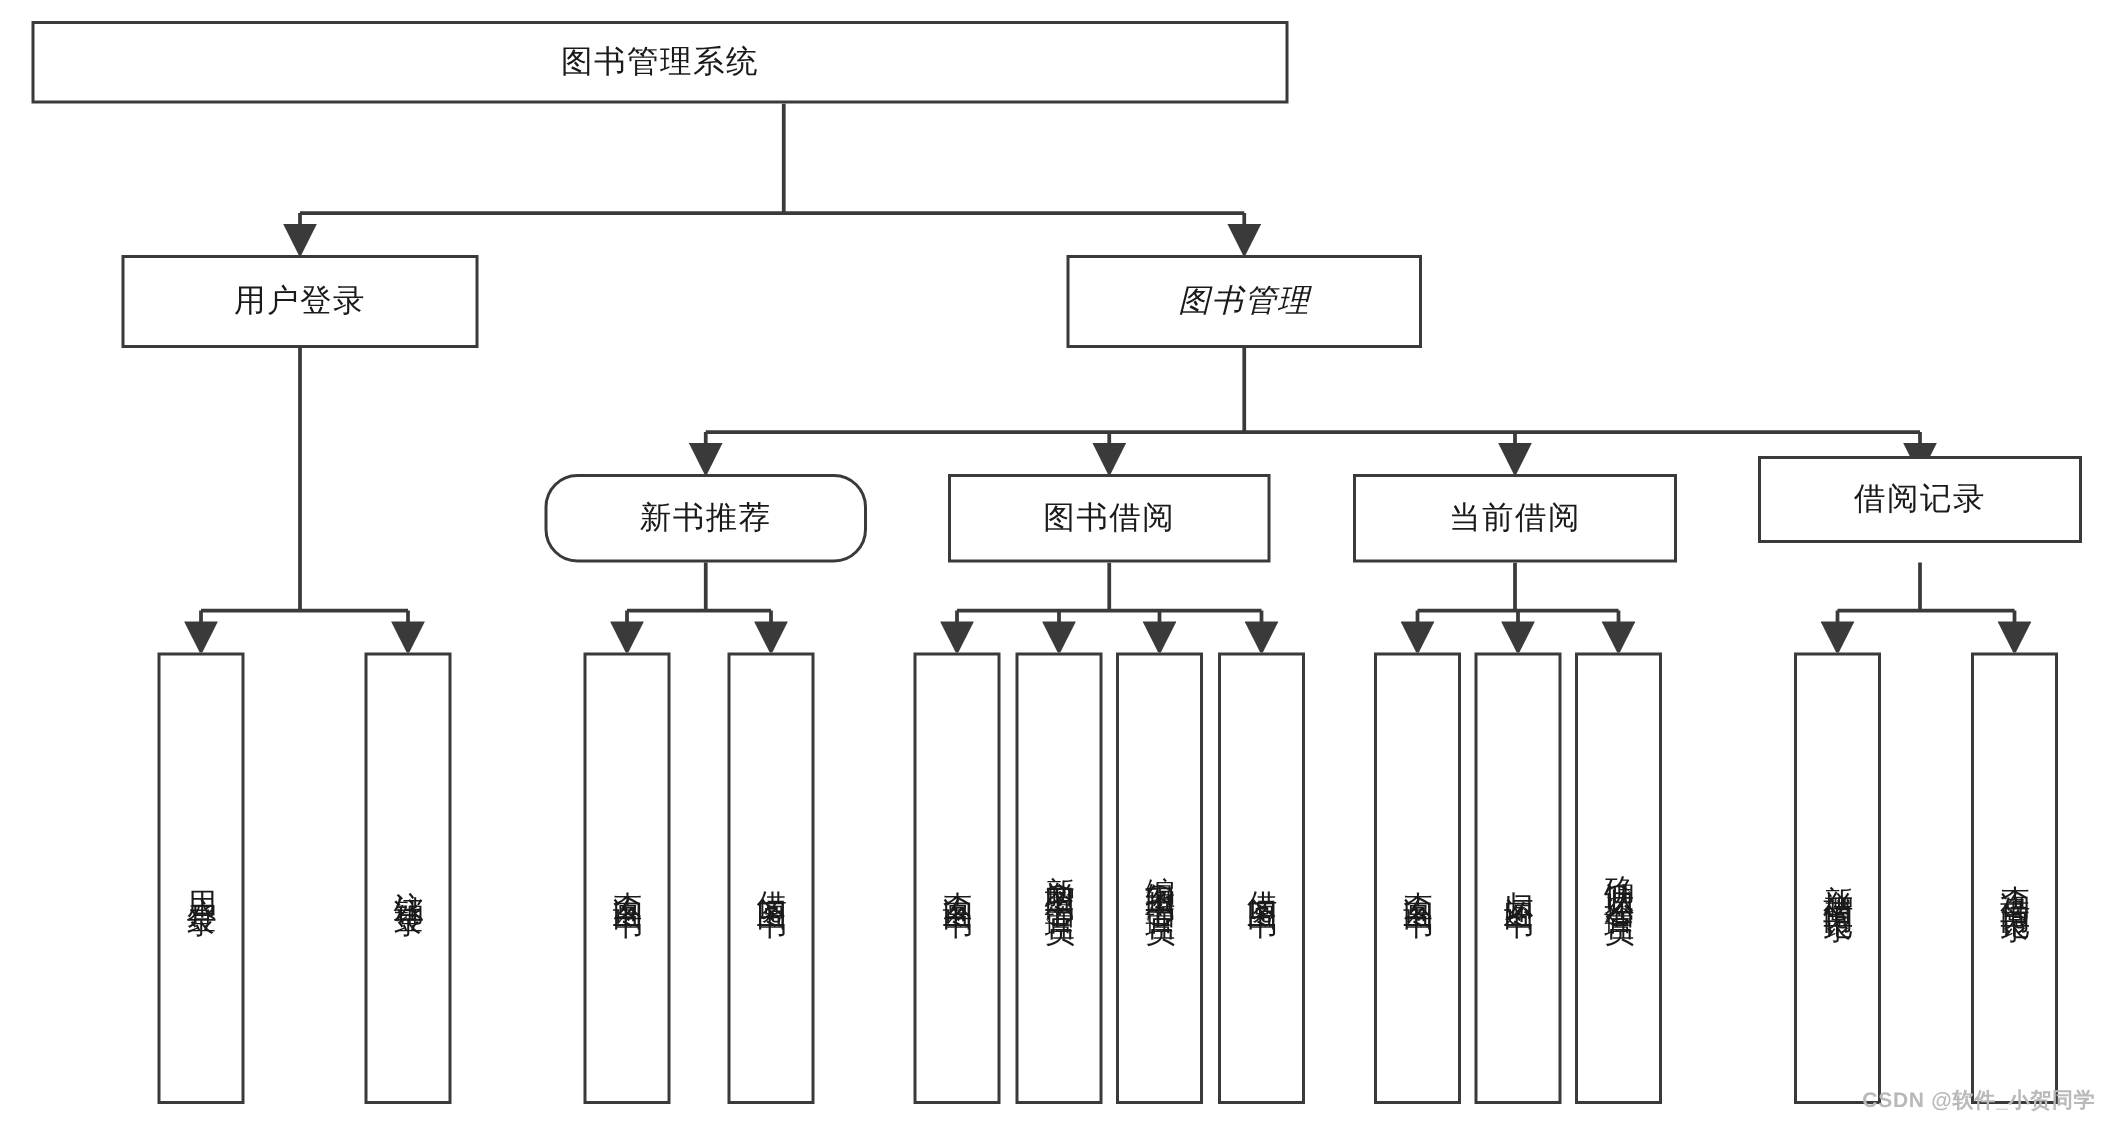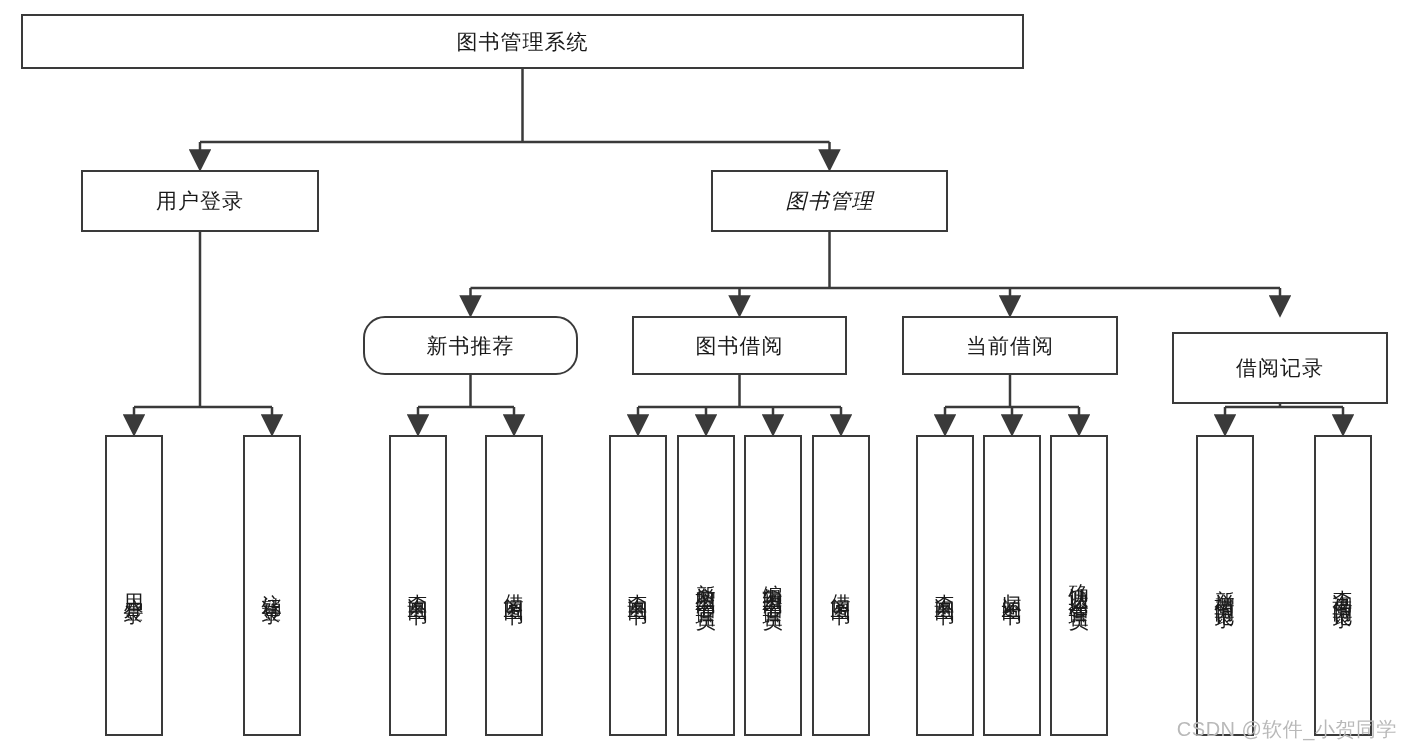--- a/index.html
+++ b/index.html
@@ -34,25 +34,26 @@
   }
   .node.v .vtext{
     writing-mode:vertical-rl;
     text-orientation:upright;
     display:block;
   }
   #watermark{
     position:absolute;
     right:8px;
     bottom:4px;
-    font-size:20px;
+    font-size:14px;
     color:#b9b9b9;
     letter-spacing:0.5px;
     white-space:nowrap;
     pointer-events:none;
+    font-weight:bold;
   }
 </style>
 </head>
 <body>
 
 <div id="canvas">
   <svg id="edges" viewBox="0 0 1405 747">
     <defs>
       <marker id="arrow" viewBox="0 0 12 12" refX="10" refY="6" markerWidth="9" markerHeight="9" orient="auto-start-reverse">
         <path d="M 0 0 L 12 6 L 0 12 z" fill="#3a3a3a"></path>
@@ -89,39 +90,39 @@
         <path d="M 1012 407 L 1012 433" marker-end="url(#arrow)"></path>
         <path d="M 1079 407 L 1079 433" marker-end="url(#arrow)"></path>
         <path d="M 1280 375 L 1280 407"></path>
         <path d="M 1225 407 L 1343 407"></path>
         <path d="M 1225 407 L 1225 433" marker-end="url(#arrow)"></path>
         <path d="M 1343 407 L 1343 433" marker-end="url(#arrow)"></path>
       </g>
   </svg>
 
   <div id="nodes-layer">
-      <div class="node h" style="left: 21px; top: 14px; width: 1003px; height: 55px;">
+      <div class="node h" style="left: 21px; top: 14px; width: 838px; height: 55px;">
         <span>图书管理系统</span>
       </div>
       <div class="node h" style="left: 81px; top: 170px; width: 238px; height: 62px;">
         <span>用户登录</span>
       </div>
       <div class="node h" style="left: 711px; top: 170px; width: 237px; height: 62px; font-style: italic;">
         <span>图书管理</span>
       </div>
       <div class="node h" style="left: 363px; top: 316px; width: 215px; height: 59px; border-radius: 22px;">
         <span>新书推荐</span>
       </div>
       <div class="node h" style="left: 632px; top: 316px; width: 215px; height: 59px;">
         <span>图书借阅</span>
       </div>
       <div class="node h" style="left: 902px; top: 316px; width: 216px; height: 59px;">
         <span>当前借阅</span>
       </div>
-      <div class="node h" style="left: 1172px; top: 332px; width: 216px; height: 72px;">
+      <div class="node h" style="left: 1172px; top: 304px; width: 216px; height: 58px;">
         <span>借阅记录</span>
       </div>
       <div class="node v" style="left: 105px; top: 435px; width: 58px; height: 301px;">
         <span class="vtext">用户登录</span>
       </div>
       <div class="node v" style="left: 243px; top: 435px; width: 58px; height: 301px;">
         <span class="vtext">注销登录</span>
       </div>
       <div class="node v" style="left: 389px; top: 435px; width: 58px; height: 301px;">
         <span class="vtext">查询图书</span>

